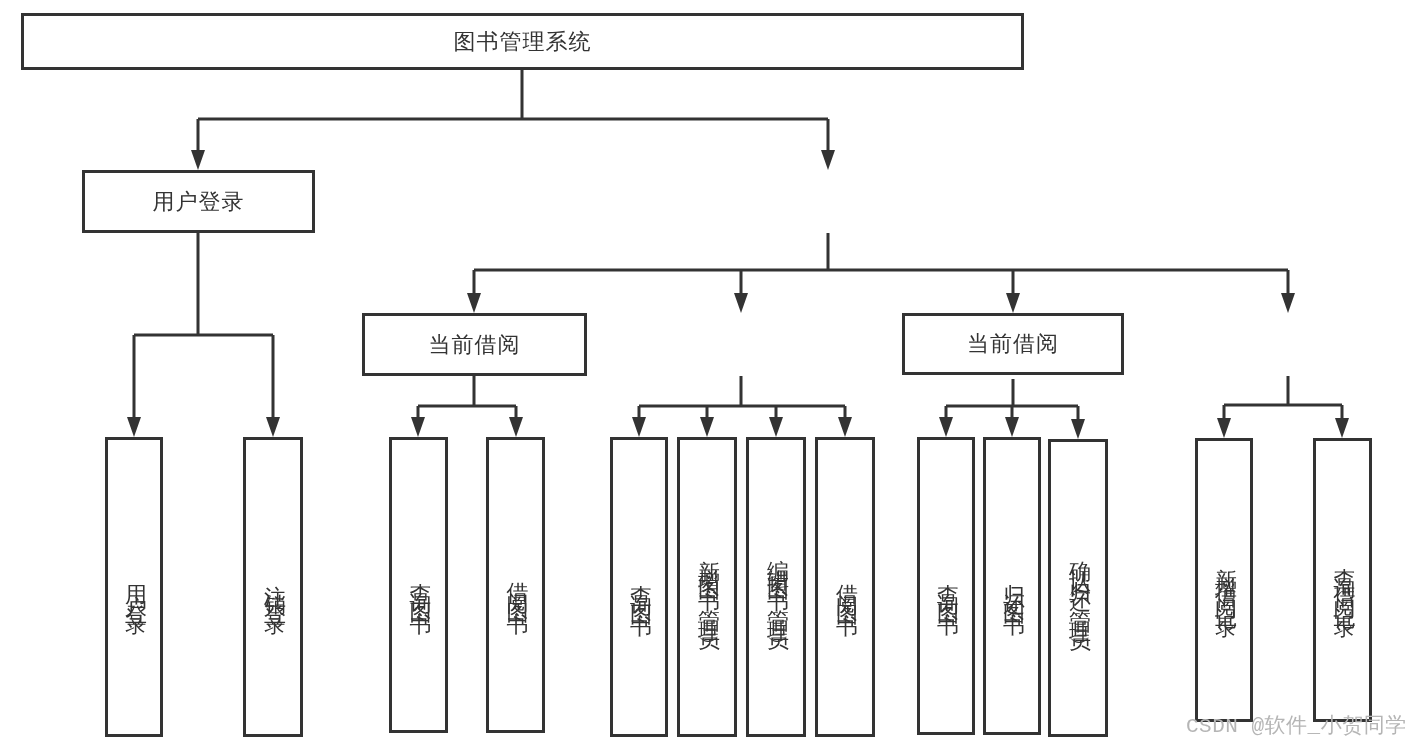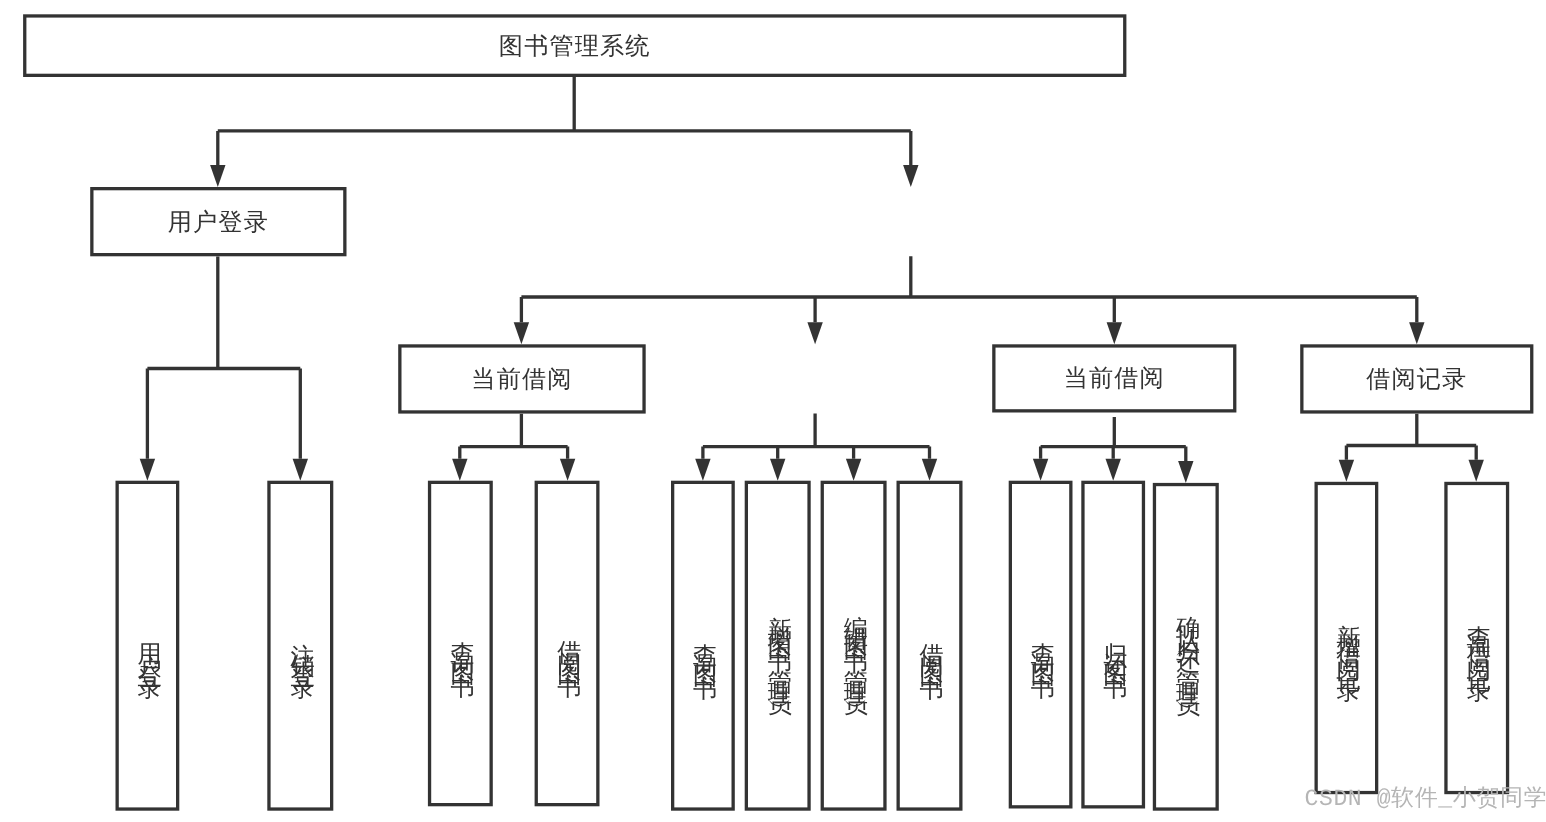--- a/index.html
+++ b/index.html
@@ -98,23 +98,20 @@
   <div class="node hbox" style="left:82px;top:170px;width:233px;height:63px">
     <span>用户登录</span>
   </div>
 
   <div class="node hbox" style="left:362px;top:313px;width:225px;height:63px">
     <span>当前借阅</span>
   </div>
   <div class="node hbox" style="left:902px;top:313px;width:222px;height:62px">
     <span>当前借阅</span>
   </div>
-  <div class="node hbox" style="left:1182px;top:313px;width:212px;height:63px">
-    <span>借阅记录</span>
-  </div>
 
   <div class="node vbox" style="left:105px;top:437px;width:58px;height:300px">
     <span>用户登录</span>
   </div>
   <div class="node vbox" style="left:243px;top:437px;width:60px;height:300px">
     <span>注销登录</span>
   </div>
 
   <div class="node vbox" style="left:389px;top:437px;width:59px;height:296px">
     <span>查询图书</span>

